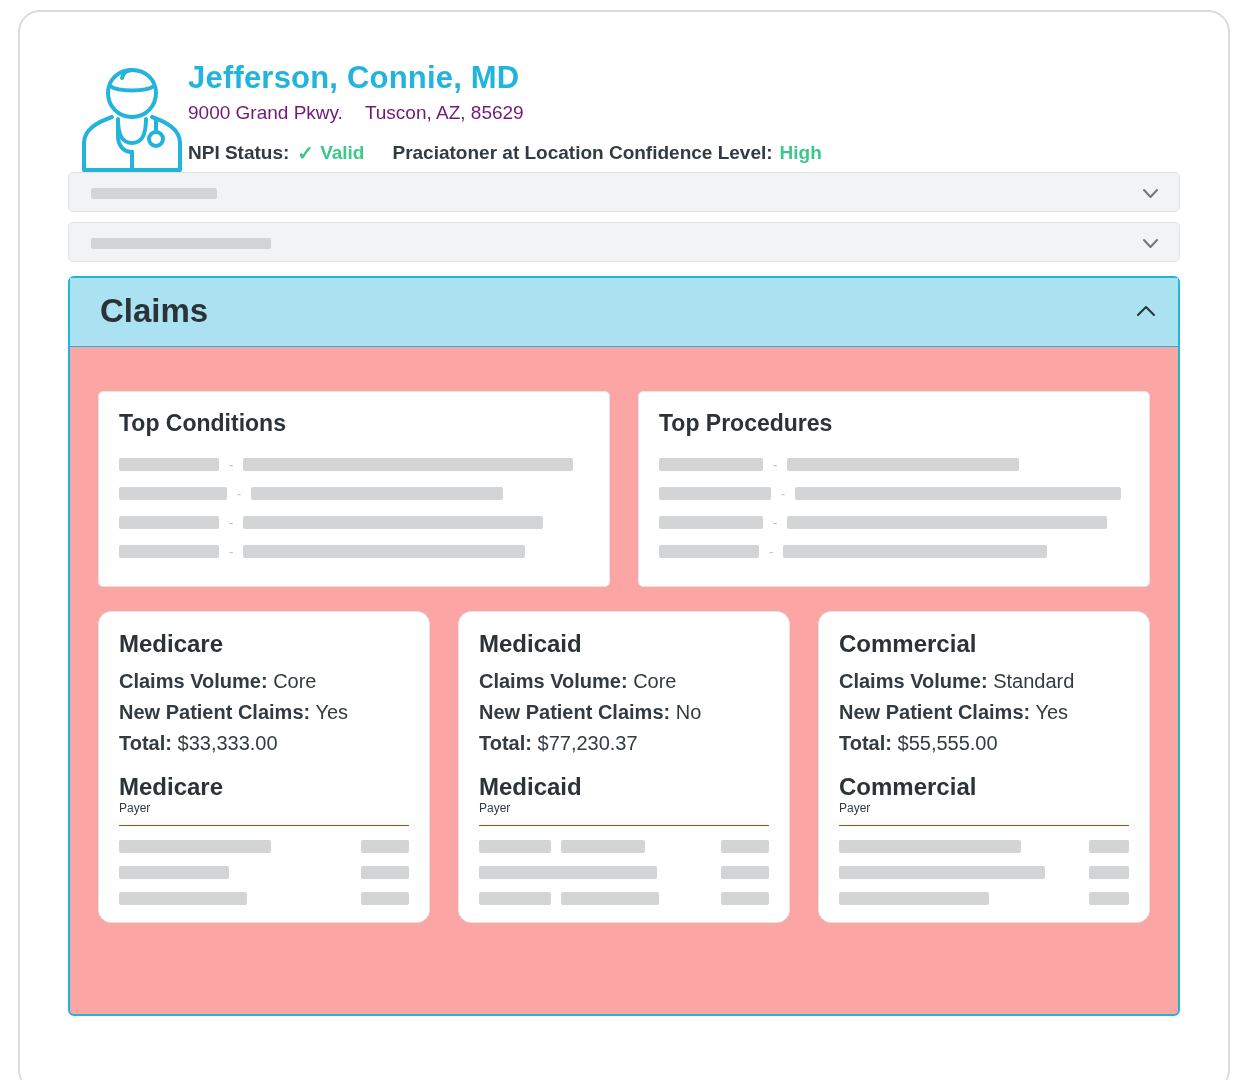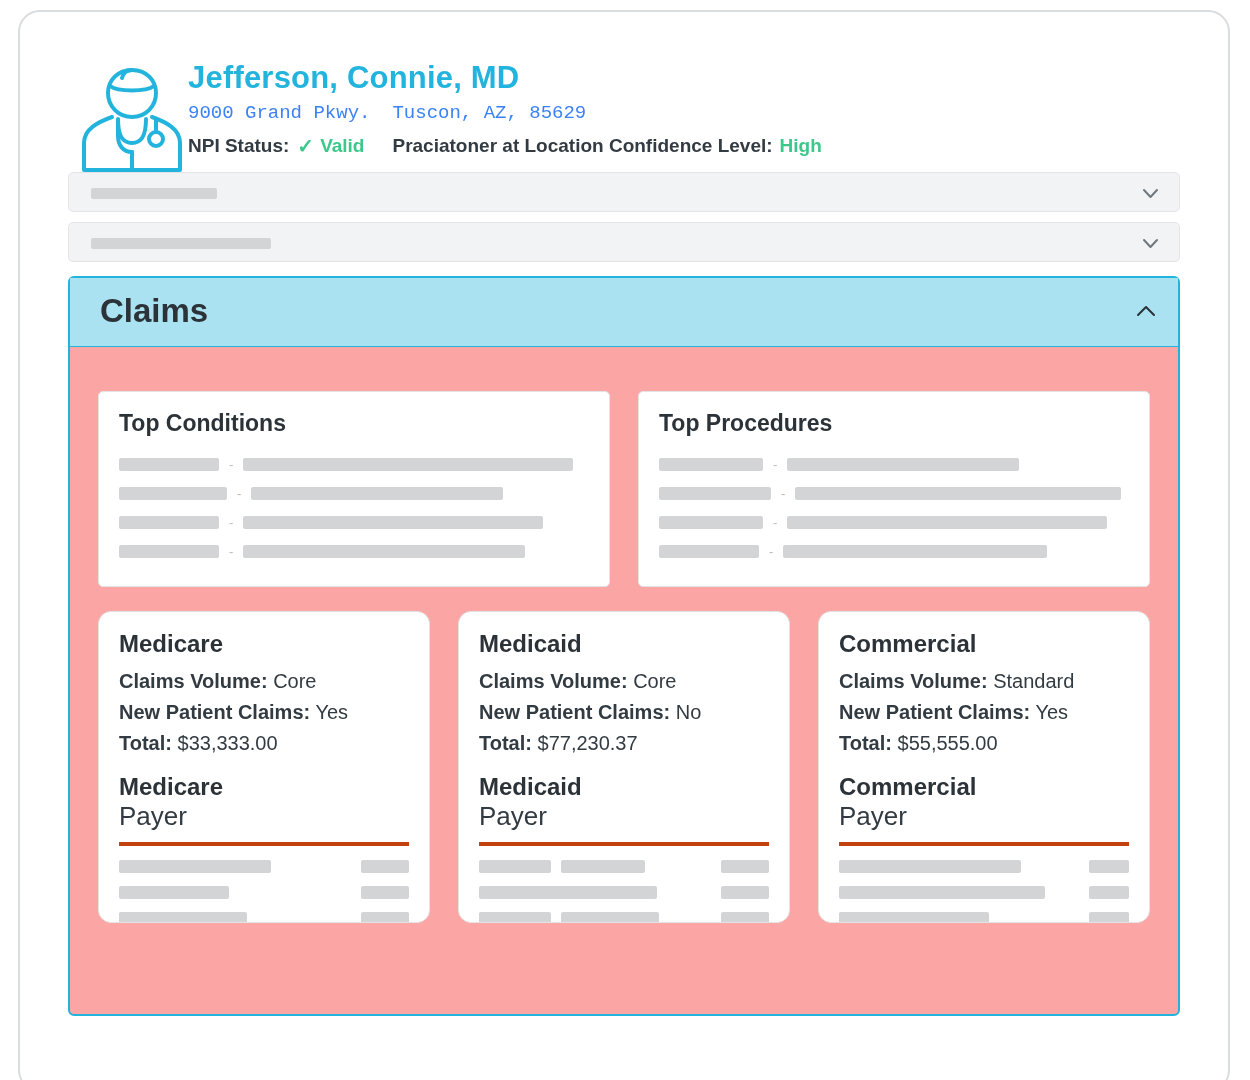--- a/index.html
+++ b/index.html
@@ -50,24 +50,23 @@
   .profile-name {
     font-size: 31px;
     font-weight: bold;
     color: #23b4dd;
     letter-spacing: .2px;
     margin: 0 0 6px 0;
     line-height: 1.15;
   }
   .profile-address {
     font-size: 19px;
-    color: #3b82f6;
-    margin-bottom: 9px;
+    color: #701a75;
+    margin-bottom: 16px;
     line-height: 1.2;
-    font-family: Liberation Mono, monospace;
   }
   .profile-address .addr-street { margin-right: 22px; }
   .profile-status {
     font-size: 19px;
     color: #333b42;
     line-height: 1.3;
     display: flex;
     align-items: center;
     flex-wrap: nowrap;
   }
@@ -242,24 +241,24 @@
     line-height: 1.55;
   }
   .payer-line b { font-weight: bold; }
   .payer-sub {
     margin-top: 14px;
     font-size: 24px;
     font-weight: bold;
     color: #2b3238;
   }
   .payer-sub-label {
-    font-size: 26px;
+    font-size: 12px;
     color: #333b42;
     padding-bottom: 10px;
-    border-bottom: 4px solid #c2410c;
+    border-bottom: 1px solid #c2410c;
     margin-bottom: 14px;
   }
   .tbl-row {
     display: flex;
     align-items: center;
     justify-content: space-between;
     margin-bottom: 13px;
   }
   .tbl-left { display: flex; align-items: center; gap: 10px; }
   .tbl-row .skeleton { height: 13px; }

